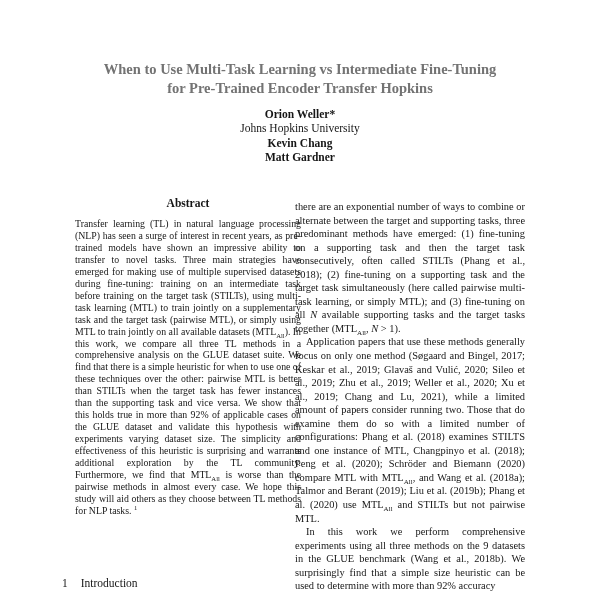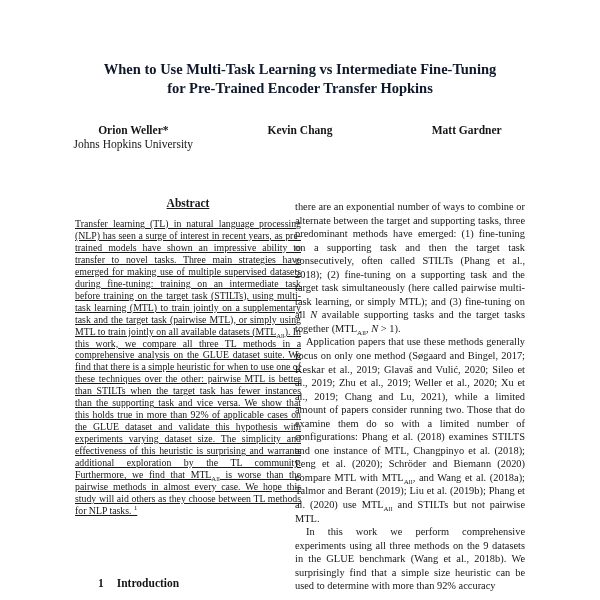--- a/index.html
+++ b/index.html
@@ -19,70 +19,69 @@
   .paper-title {
     position: absolute;
     top: 60px;
     left: 20px;
     width: 560px;
     text-align: center;
     font-weight: bold;
     font-size: 14.5px;
     line-height: 1.32;
     margin: 0;
-    color: #0f172a;
+    color: #737373;
   }
   .authors {
     position: absolute;
-    top: 123px;
+    top: 107px;
     left: 50px;
     width: 500px;
     display: flex;
     justify-content: space-between;
+    flex-direction: column;
   }
   .author {
     flex: 1 1 0;
     text-align: center;
   }
   .author .name {
     font-weight: bold;
     font-size: 11.5px;
     line-height: 14px;
   }
   .author .affil {
     font-size: 11.5px;
     line-height: 15px;
   }
   .abstract-block {
     position: absolute;
     left: 75px;
     top: 197px;
     width: 226px;
-    text-decoration: underline;
   }
   .abstract-heading {
     text-align: center;
     font-weight: bold;
     font-size: 11.5px;
     margin: 0 0 9px 0;
   }
   .abstract-body {
     margin: 0;
     font-size: 9.8px;
     line-height: 11.95px;
     text-align: justify;
   }
   .section-heading {
     position: absolute;
     left: 62px;
     top: 577px;
-    font-weight: bold;
+    font-weight: normal;
     font-size: 11.5px;
     white-space: nowrap;
-    margin-left: 36px;
   }
   .section-heading .sec-num {
     display: inline-block;
     margin-right: 13px;
   }
   .right-column {
     position: absolute;
     left: 295px;
     top: 200px;
     width: 230px;

